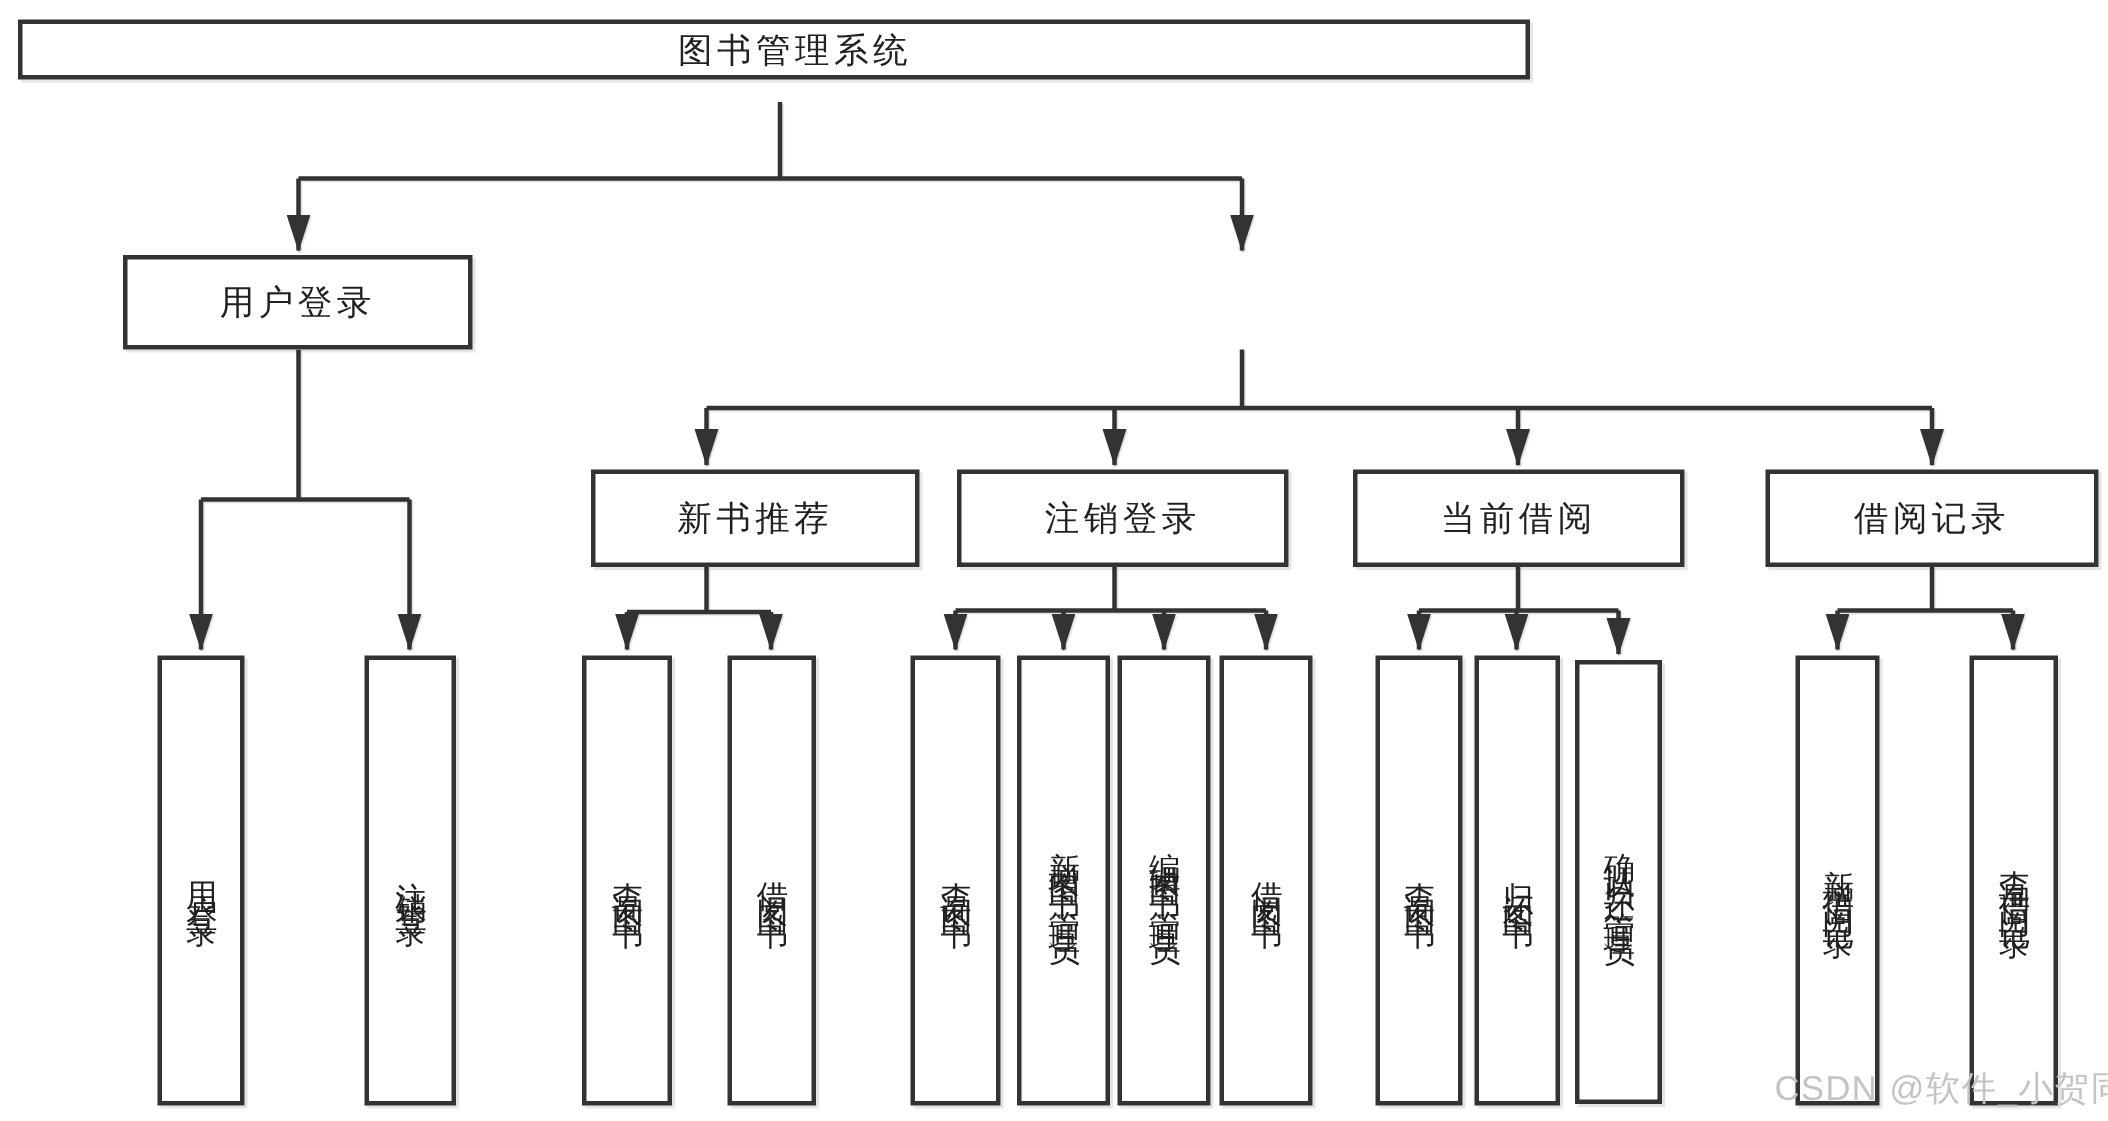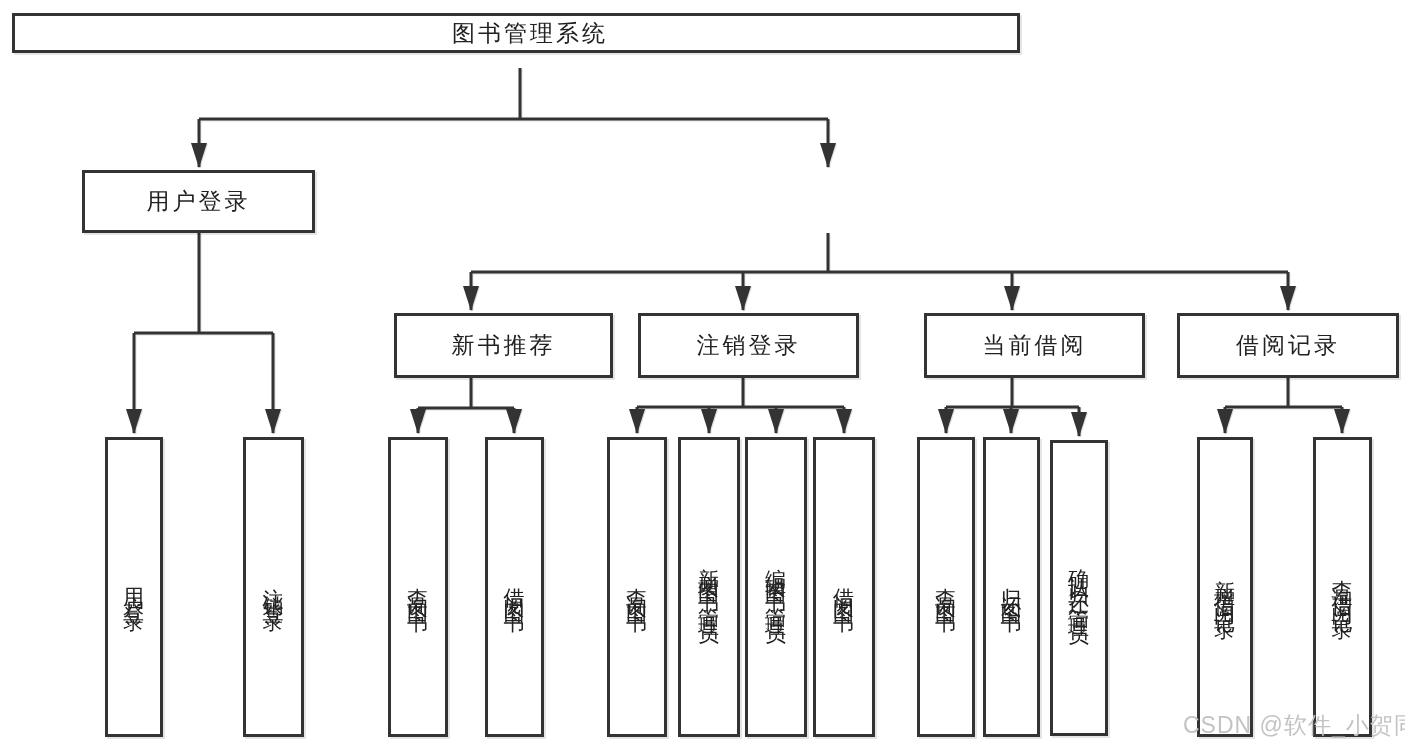--- a/index.html
+++ b/index.html
@@ -60,21 +60,21 @@
     letter-spacing: 8px;
     line-height: 1;
     color: var(--text);
   }
   
   .n-root            { left: 12px;   top: 13px;  width: 1008px; height: 40px; padding-left: 28px; }
   .n-user-login      { left: 82px;   top: 170px; width: 233px;  height: 63px; }
   .n-book-mgmt       { left: 711px;  top: 170px; width: 235px;  height: 63px; }
   .n-new-book        { left: 362px;  top: 313px; width: 219px;  height: 65px; margin-left: 32px; }
   .n-book-borrow     { left: 638px;  top: 313px; width: 221px;  height: 65px; }
-  .n-current-borrow  { left: 924px;  top: 313px; width: 221px;  height: 65px; }
+  .n-current-borrow  { left: 902px;  top: 313px; width: 221px;  height: 65px; }
   .n-borrow-records  { left: 1177px; top: 313px; width: 222px;  height: 65px; }
   
   .l-a1 { left: 105px;  width: 58px; }
   .l-a2 { left: 243px;  width: 61px; }
   .l-b1 { left: 388px;  width: 60px; }
   .l-b2 { left: 485px;  width: 59px; }
   .l-c1 { left: 607px;  width: 60px; }
   .l-c2 { left: 678px;  width: 62px; }
   .l-c3 { left: 745px;  width: 62px; }
   .l-c4 { left: 813px;  width: 62px; }

